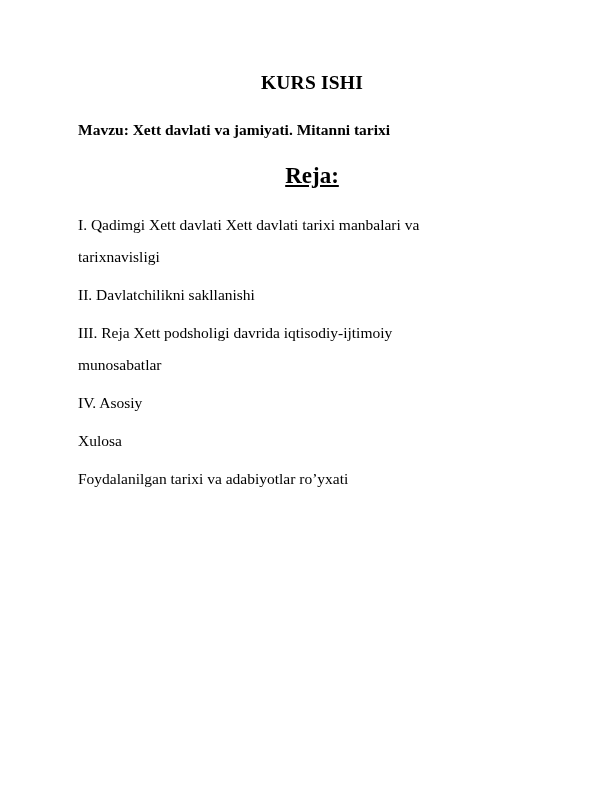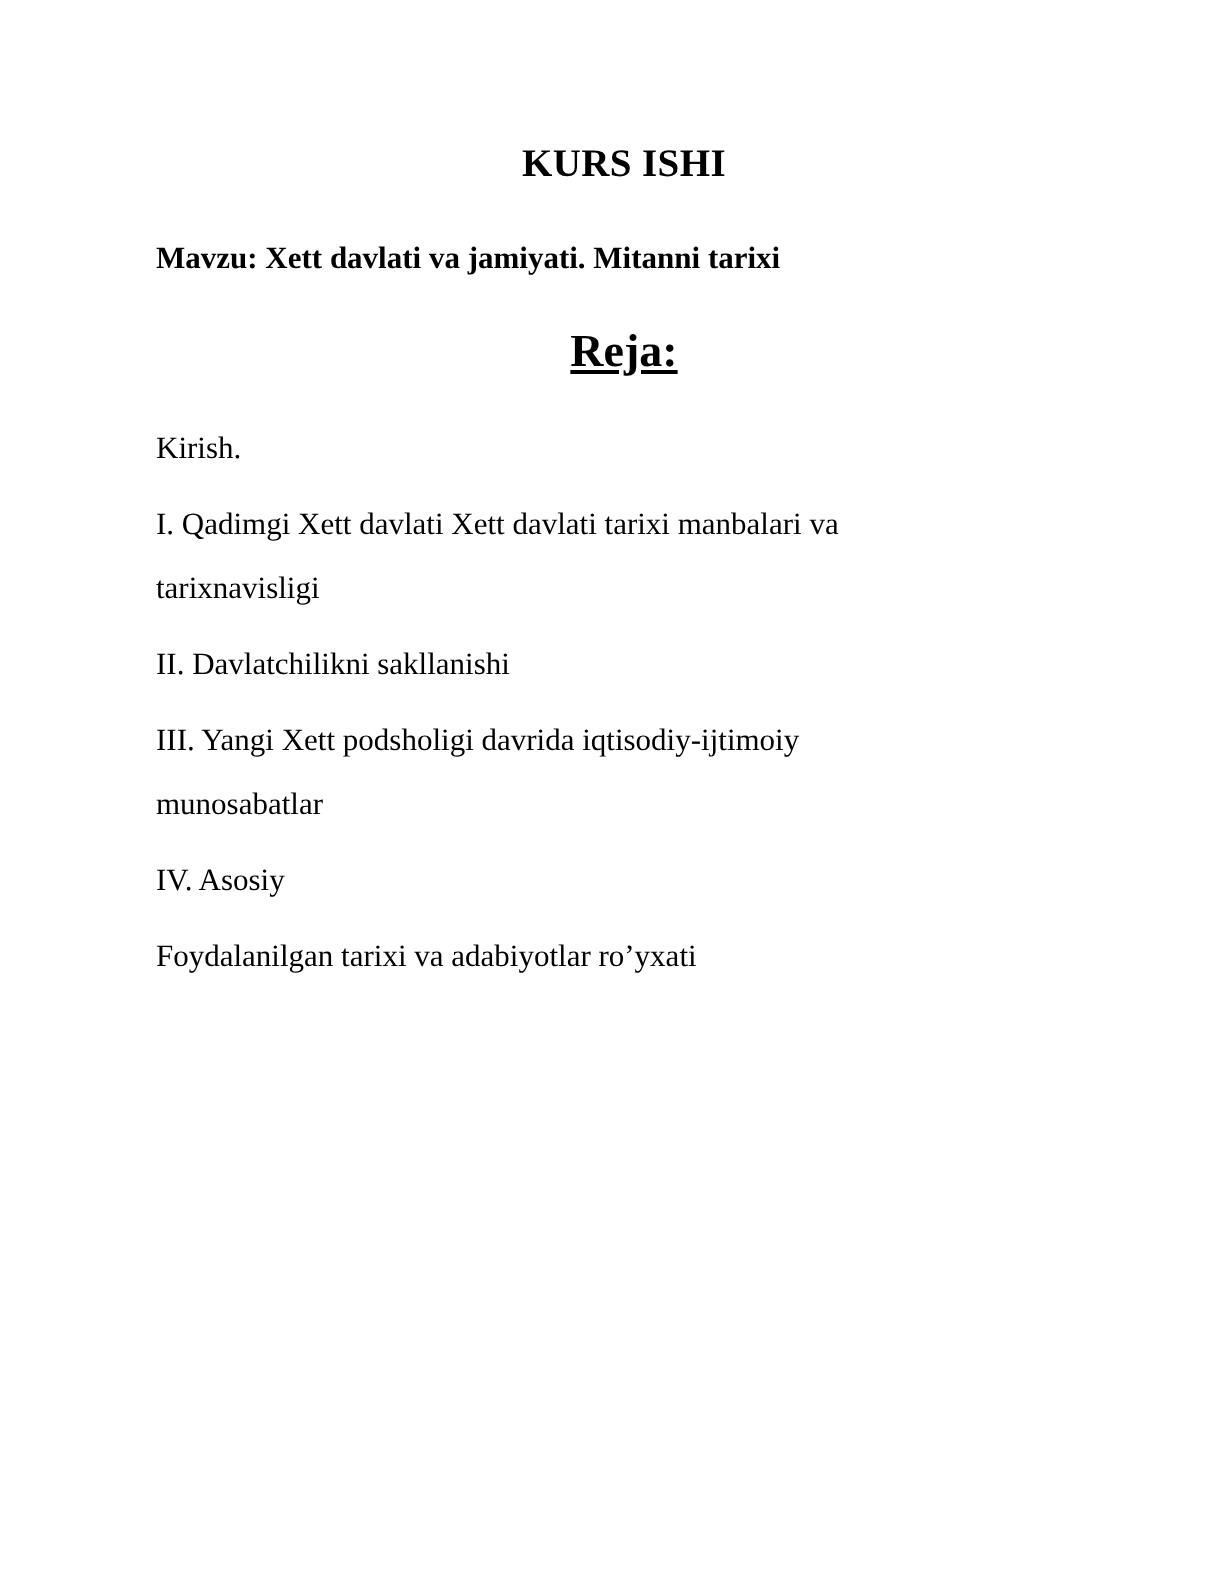--- a/index.html
+++ b/index.html
@@ -108,22 +108,22 @@
 <div class="page">
   <div class="content">
 
     <h1 class="doc-title">KURS ISHI</h1>
 
     <p class="doc-subject">Mavzu: Xett davlati va jamiyati. Mitanni tarixi</p>
 
     <h2 class="section-heading">Reja:</h2>
 
     <ul class="outline">
-      <li class="outline-item">Kirish.</li>
       <li class="outline-item">I. Qadimgi Xett davlati Xett davlati tarixi manbalari va tarixnavisligi</li>
       <li class="outline-item">II. Davlatchilikni sakllanishi</li>
-      <li class="outline-item">III. Yangi Xett podsholigi davrida iqtisodiy-ijtimoiy munosabatlar</li>
+      <li class="outline-item">III. Reja Xett podsholigi davrida iqtisodiy-ijtimoiy munosabatlar</li>
       <li class="outline-item">IV. Asosiy</li>
+      <li class="outline-item">Xulosa</li>
       <li class="outline-item">Foydalanilgan tarixi va adabiyotlar ro’yxati</li>
     </ul>
 
   </div>
 </div>
 
 </body></html>

